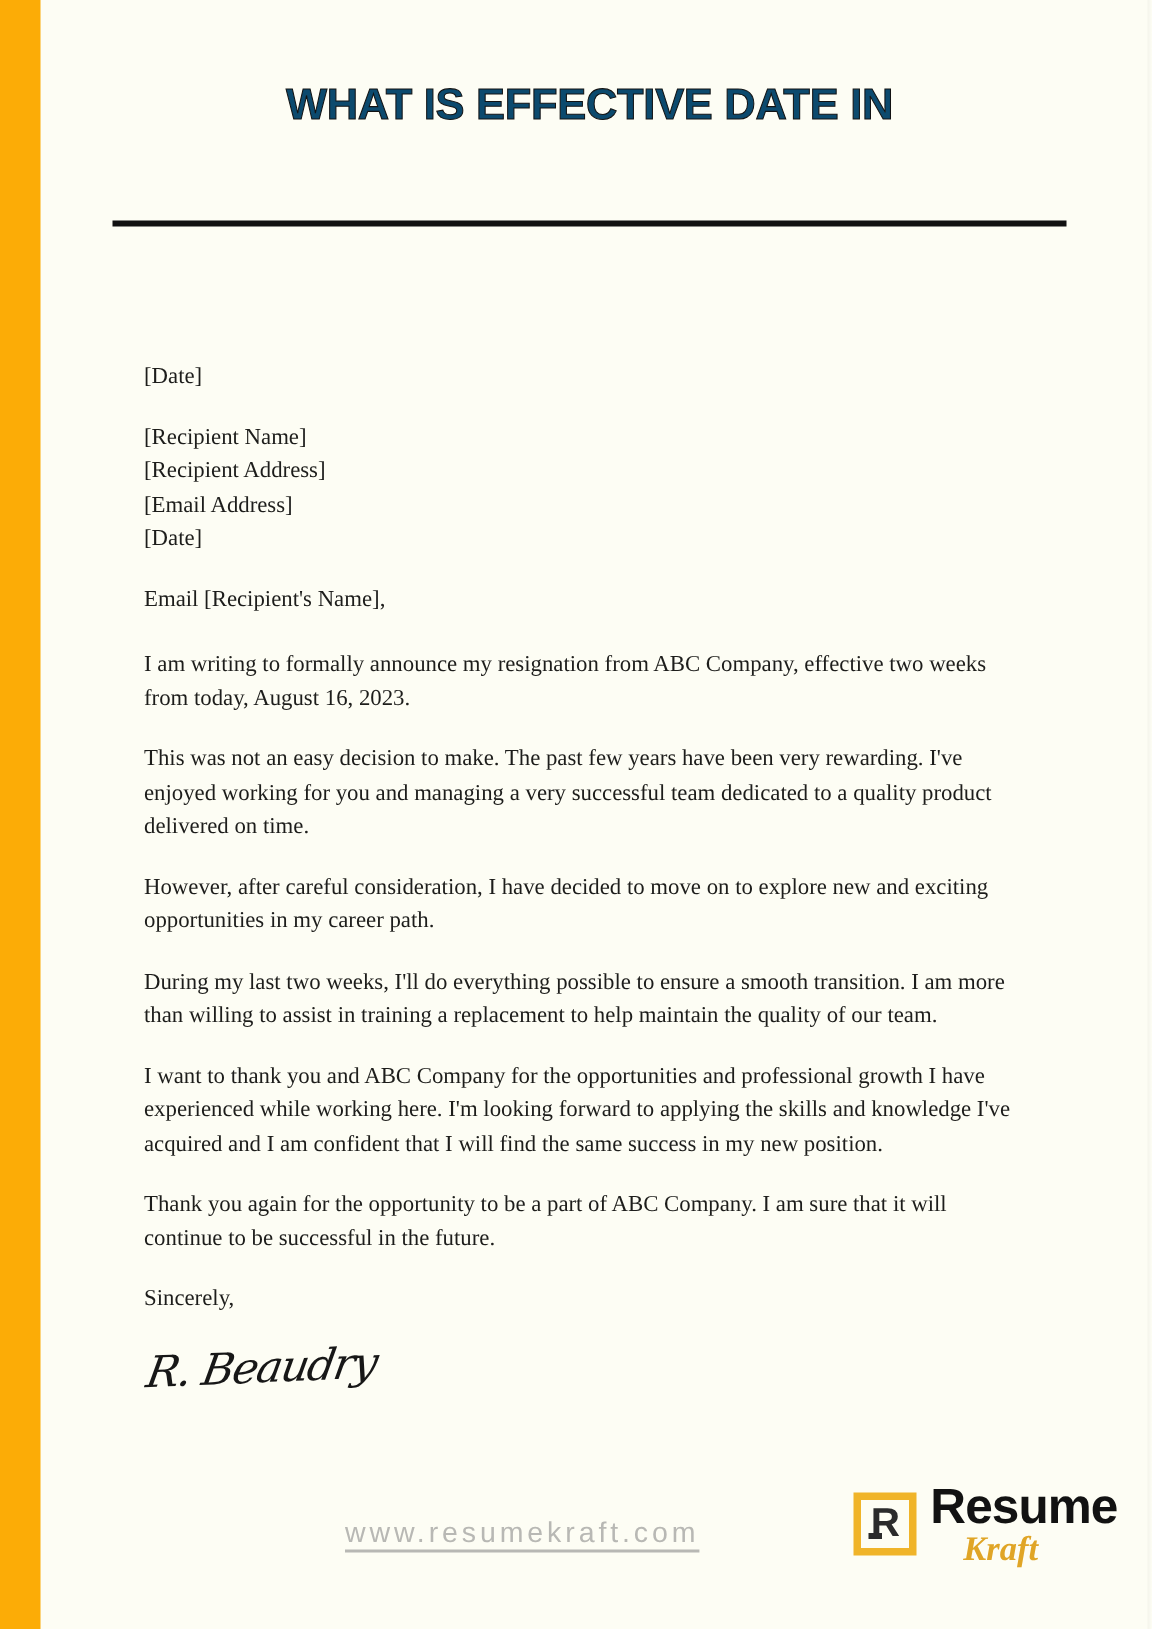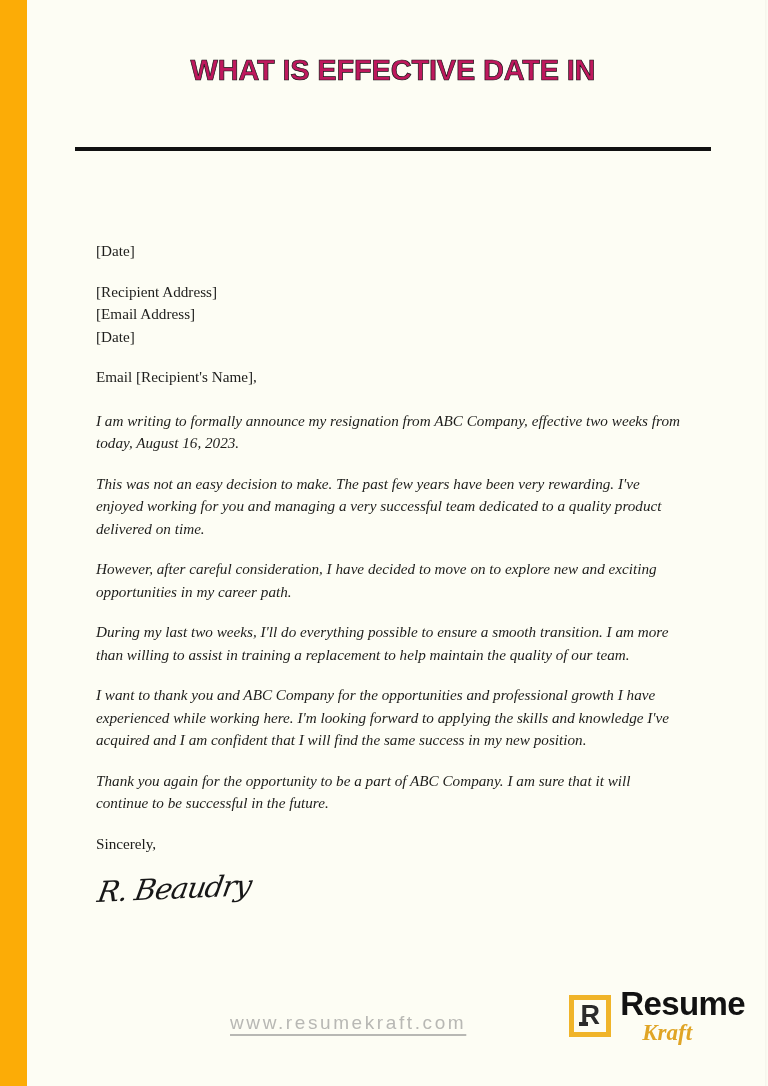--- a/index.html
+++ b/index.html
@@ -56,21 +56,21 @@
     top: 48px;
     width: 636px;
     text-align: center;
   }
   .doc-title {
     font-family: "Liberation Sans", "DejaVu Sans", sans-serif;
     font-weight: 700;
     font-size: 29px;
     line-height: 1.52;
     letter-spacing: -0.2px;
-    color: #be185d;
+    color: #0c4a6e;
     margin: 0;
     text-transform: uppercase;
     -webkit-text-stroke: 0.7px #121212;
   }
   .title-rule {
     position: absolute;
     left: 48px;
     top: 147px;
     width: 636px;
     height: 4px;
@@ -95,21 +95,20 @@
     margin: 0;
   }
   .block-lines {
     margin-bottom: 18px;
   }
   .salutation {
     margin-bottom: 21px !important;
   }
   .para {
     margin-bottom: 21px;
-    font-style: italic;
   }
   .closing {
     margin-top: 36px;
     margin-bottom: 0;
   }
 
   
   .signature {
     margin-top: 8px;
     font-family: "DejaVu Serif", "Liberation Serif", serif;
@@ -218,20 +217,21 @@
     <div class="title-block">
       <h1 class="doc-title">WHAT IS EFFECTIVE DATE IN</h1>
     </div>
     <div class="title-rule"></div>
 
     <div class="letter">
 
       <p>[Date]</p>
 
       <div class="block-lines">
+        <p>[Recipient Name]</p>
         <p>[Recipient Address]</p>
         <p>[Email Address]</p>
         <p>[Date]</p>
       </div>
 
       <p class="salutation">Email [Recipient's Name],</p>
 
       <p class="para">I am writing to formally announce my resignation from ABC Company, effective two weeks from today, August 16, 2023.</p>
       <p class="para">This was not an easy decision to make. The past few years have been very rewarding. I've enjoyed working for you and managing a very successful team dedicated to a quality product delivered on time.</p>
       <p class="para">However, after careful consideration, I have decided to move on to explore new and exciting opportunities in my career path.</p>

